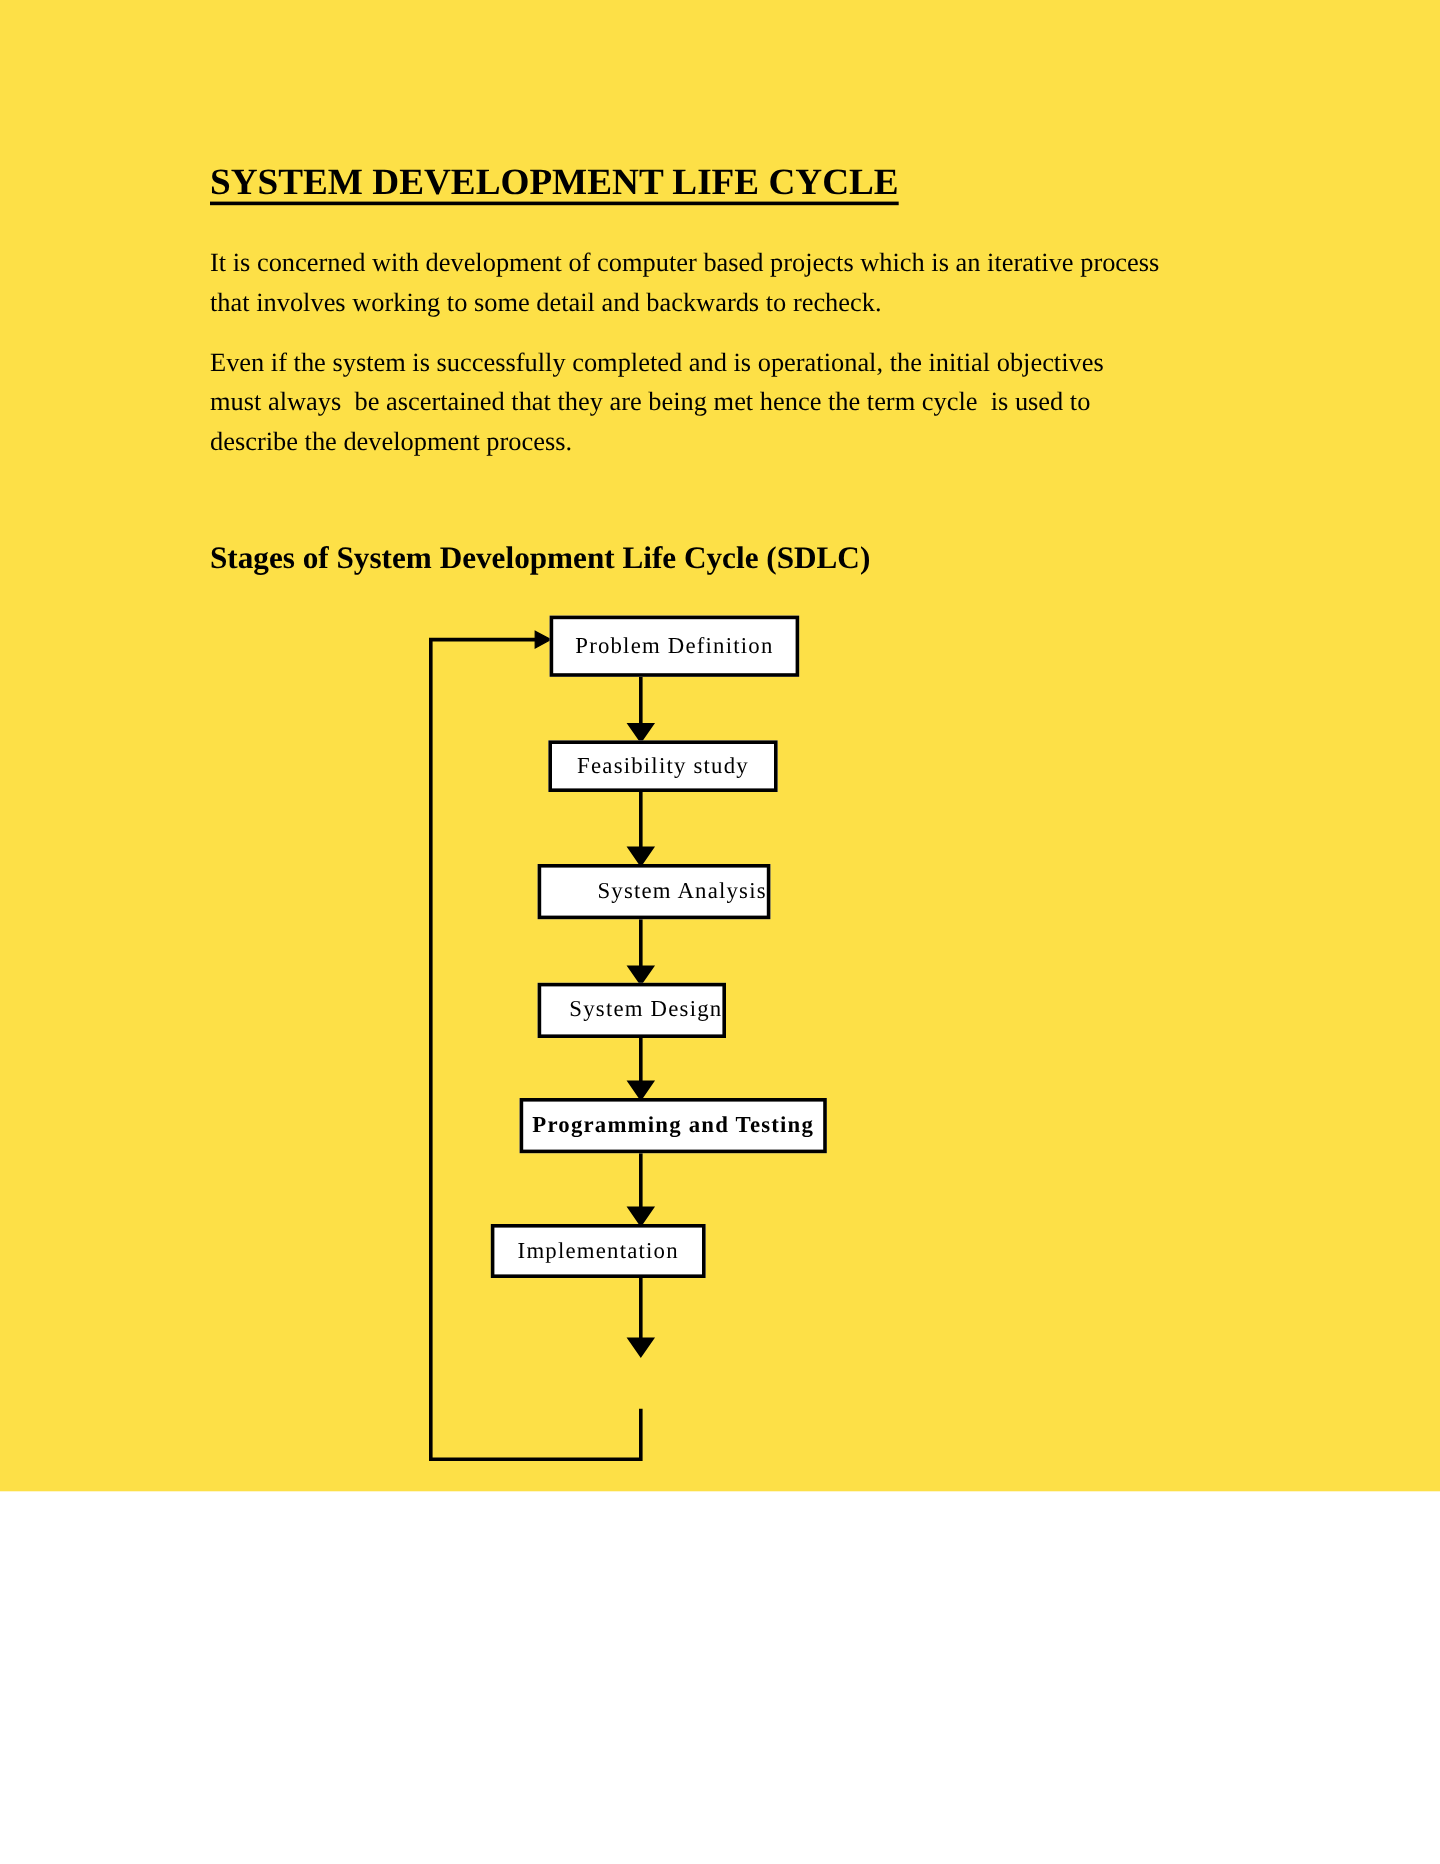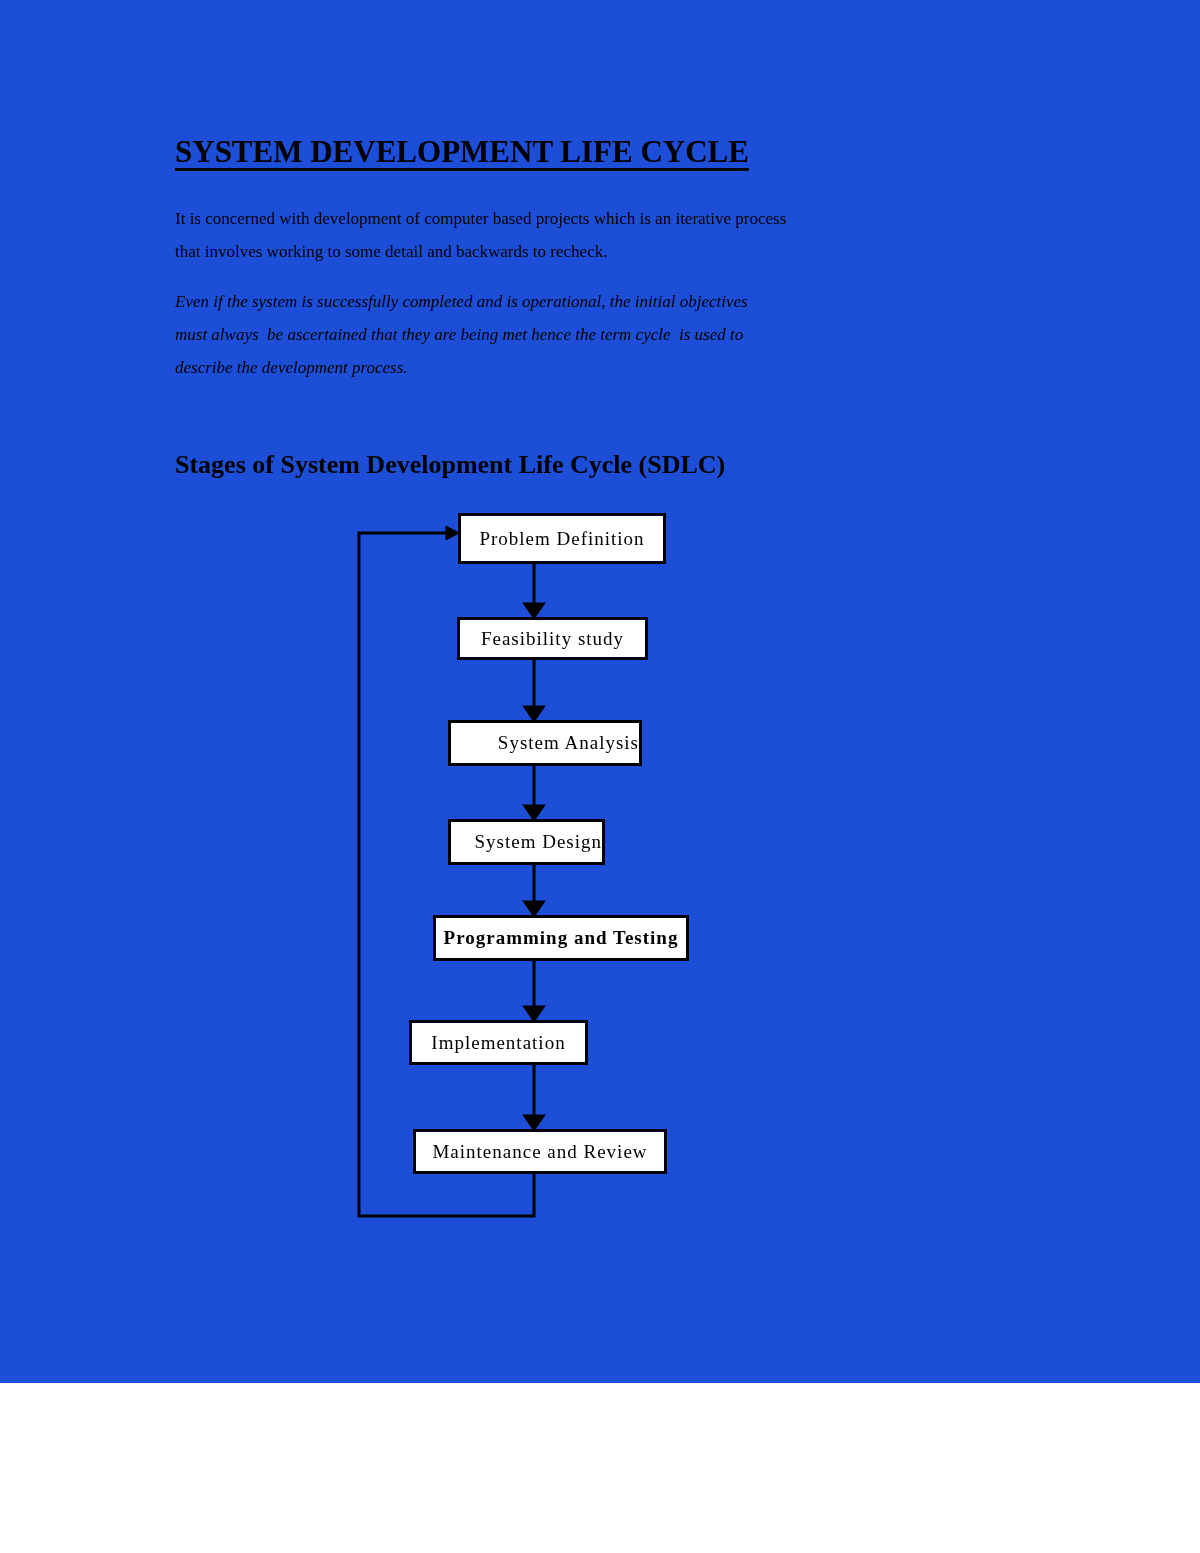--- a/index.html
+++ b/index.html
@@ -1,47 +1,47 @@
 <!DOCTYPE html>
 <html><head>
 <meta charset="utf-8">
 <style>
   * { margin: 0; padding: 0; box-sizing: border-box; }
   html, body { background: #ffffff; }
   .page {
     position: relative;
     width: 1200px;
-    height: 1383px;
-    background: #1d4ed8;
+    height: 1243px;
+    background: #fde047;
     font-family: "Liberation Serif", "DejaVu Serif", serif;
     color: #000000;
     overflow: hidden;
   }
   .doc-title {
     position: absolute;
     left: 175px;
     top: 134px;
     font-size: 31px;
     font-weight: bold;
     letter-spacing: 0px;
     text-decoration: underline;
     text-decoration-thickness: 3px;
     text-underline-offset: 6px;
     white-space: nowrap;
   }
   .body-para {
     position: absolute;
     left: 175px;
     width: 880px;
-    font-size: 17px;
+    font-size: 22px;
     line-height: 33px;
     white-space: pre-wrap;
   }
   .para-1 { top: 202px; }
-  .para-2 { top: 285px; font-style: italic; }
+  .para-2 { top: 285px; }
   .section-heading {
     position: absolute;
     left: 175px;
     top: 450px;
     font-size: 26px;
     font-weight: bold;
     white-space: nowrap;
   }
   .flowchart-svg {
     position: absolute;
@@ -129,19 +129,16 @@
   </div>
   <div class="stage-box stage-4">
     <span>System Design</span>
   </div>
   <div class="stage-box stage-5">
     <span>Programming and Testing</span>
   </div>
   <div class="stage-box stage-6">
     <span>Implementation</span>
   </div>
-  <div class="stage-box stage-7">
-    <span>Maintenance and Review</span>
-  </div>
 
   <div class="page-number">1</div>
 
 </div>
 
 </body></html>

